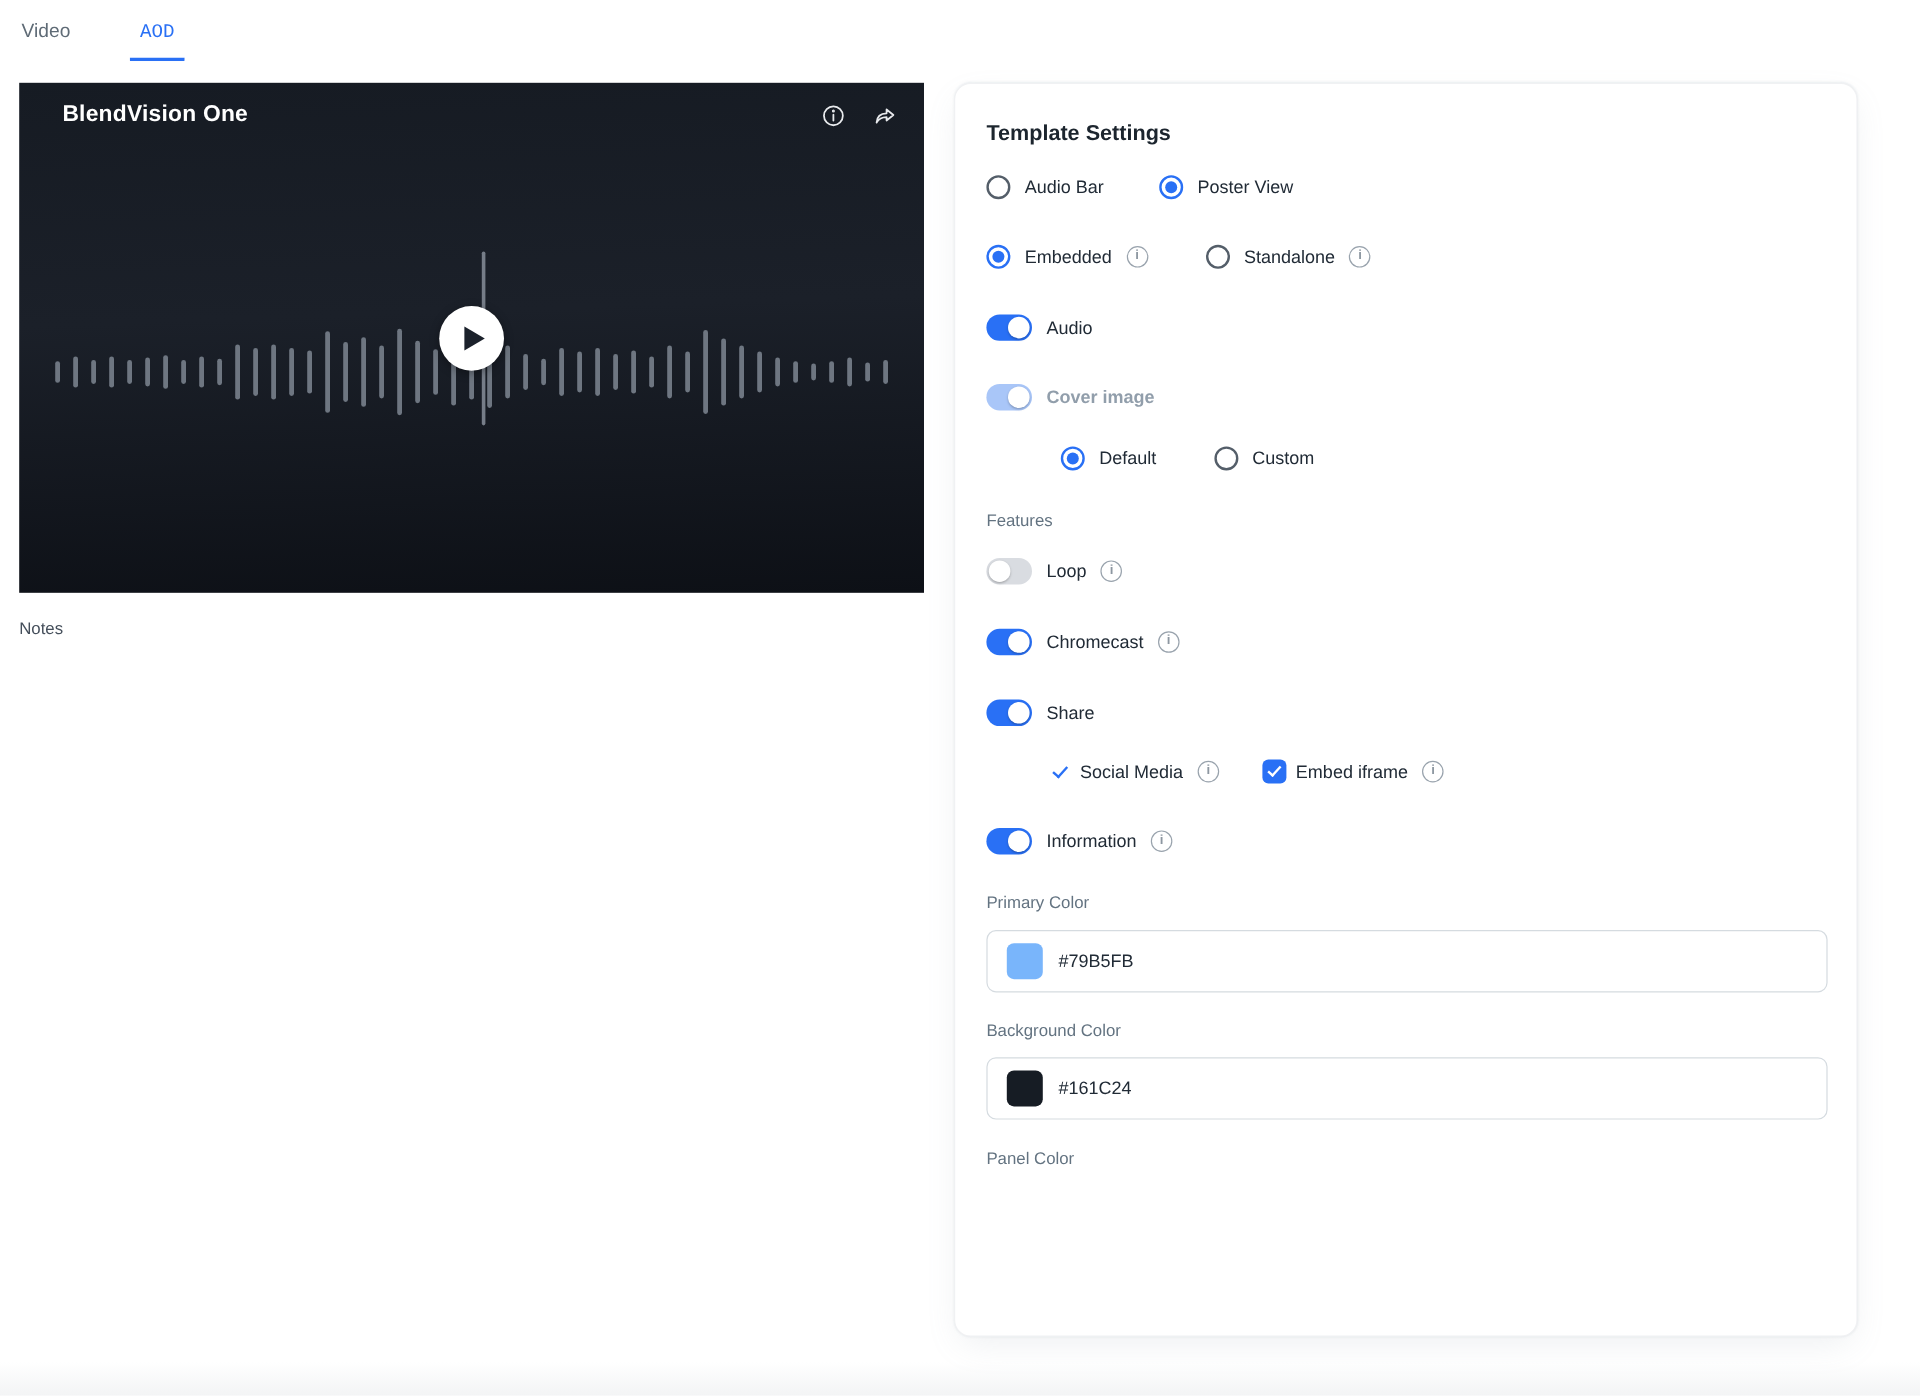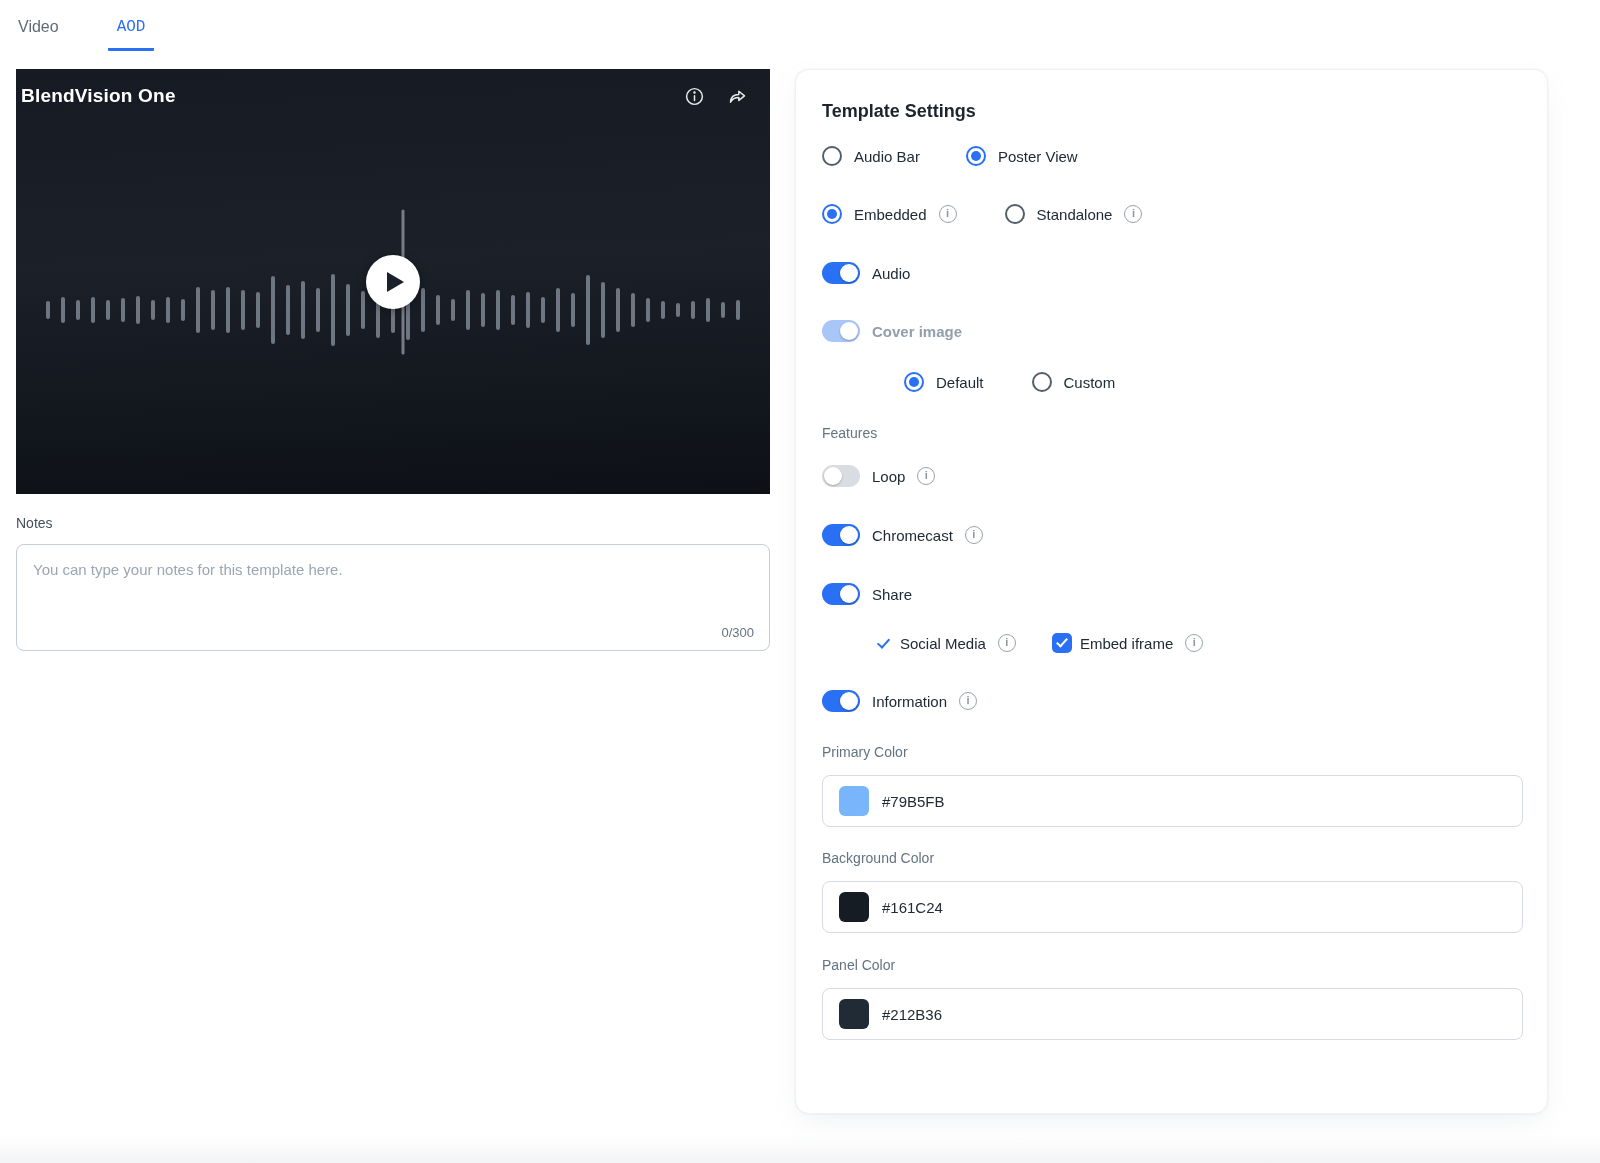--- a/index.html
+++ b/index.html
@@ -14,21 +14,21 @@
   .tab + .tab { margin-left:40px;font-family:Liberation Mono, monospace; }
 
   :root { --accent:#2970F5; --ink:#212B36; --muted:#637381; --faint:#919EAB; }
 
   .content { display:flex; margin-top:18px; }
 
   
   .left-col { width:754px; margin-left:16px; flex:none; }
   .player { position:relative; width:754px; height:425px;
     background:linear-gradient(178deg,#161b23 0%,#1b2029 45%,#0d1016 100%); overflow:hidden; }
-  .player-header { display:flex; align-items:center; justify-content:space-between; padding:16px 22px 0 5px; }
+  .player-header { display:flex; align-items:center; justify-content:space-between; padding:16px 22px 0 36px; }
   .player-title { color:#fff; font-size:19px; font-weight:600; letter-spacing:.2px; }
   .player-actions { display:flex; align-items:center; gap:22px; }
   .p-icon { width:21px; height:21px; display:block; cursor:pointer; }
 
   .waveform-wrap { position:absolute; left:0; right:0; top:56px; bottom:0; display:flex; align-items:center; justify-content:center; }
   .waveform { display:flex; align-items:center; gap:11px; }
   .wbar { width:4px; border-radius:2px; background:#6e7681; flex:none; }
   .playhead { position:absolute; left:calc(50% + 10px); top:50%; transform:translate(-50%,-50%); width:3px; height:145px; border-radius:2px; background:#767d88; }
   .play-btn { position:absolute; left:50%; top:50%; transform:translate(-50%,-50%); width:54px; height:54px; border-radius:50%; background:#ffffff; display:flex; align-items:center; justify-content:center; cursor:pointer; box-shadow:0 2px 8px rgba(0,0,0,.35); }
   .play-tri { width:0; height:0; border-left:17px solid #1b212b; border-top:10px solid transparent; border-bottom:10px solid transparent; margin-left:5px; }
@@ -76,21 +76,21 @@
 
   
   .color-field { display:flex; align-items:center; width:701px; height:52px; border:1px solid #d5dbe0; border-radius:8px; padding-left:16px; cursor:text; background:#fff; }
   .swatch { width:30px; height:30px; border-radius:6px; margin-right:13px; flex:none; }
   .color-value { font-size:15px; color:var(--ink); }
 
   
   .mt-36{margin-top:36px}.mt-38{margin-top:38px}.mt-37{margin-top:37px}.mt-33{margin-top:33px}.mt-32{margin-top:32px}
   .mt-30{margin-top:30px}.mt-28{margin-top:28px}.mt-24{margin-top:24px}.mt-23{margin-top:23px}.mt-15{margin-top:15px}
   .gap8{gap:8px}.gap12{gap:12px}
-  .indent-sub { margin-left:82px; }
+  .indent-sub { margin-left:62px; }
   .indent-share { margin-left:52px; }
 </style>
 </head>
 <body>
 
 <div class="tabs">
   <div class="tab">Video</div>
   <div class="tab active">AOD</div>
 </div>
 
@@ -163,24 +163,20 @@
             <div class="wbar" style="height: 20px;"></div>
           </div>
       </div>
       <div class="playhead"></div>
       <div class="play-btn">
         <div class="play-tri"></div>
       </div>
     </div>
 
     <div class="notes-label">Notes</div>
-    <div class="notes-box">
-      <textarea placeholder="You can type your notes for this template here." style=""></textarea>
-      <div class="notes-counter">0/300</div>
-    </div>
   </div>
 
   <div class="panel">
     <div class="panel-title">Template Settings</div>
 
 
     <div class="row mt-24 gap12">
       <span class="radio"></span>
       <span class="lbl">Audio Bar</span>
       <span style="width:22px"></span>
@@ -269,19 +265,15 @@
       <span class="color-value">#79B5FB</span>
     </div>
 
     <div class="section-label mt-23">Background Color</div>
     <div class="color-field mt-15">
       <span class="swatch" style="background: rgb(22, 28, 36);"></span>
       <span class="color-value">#161C24</span>
     </div>
 
     <div class="section-label mt-24">Panel Color</div>
-    <div class="color-field mt-15">
-      <span class="swatch" style="background: rgb(33, 43, 54);"></span>
-      <span class="color-value">#212B36</span>
-    </div>
 
   </div>
 </div>
 
 </body></html>

